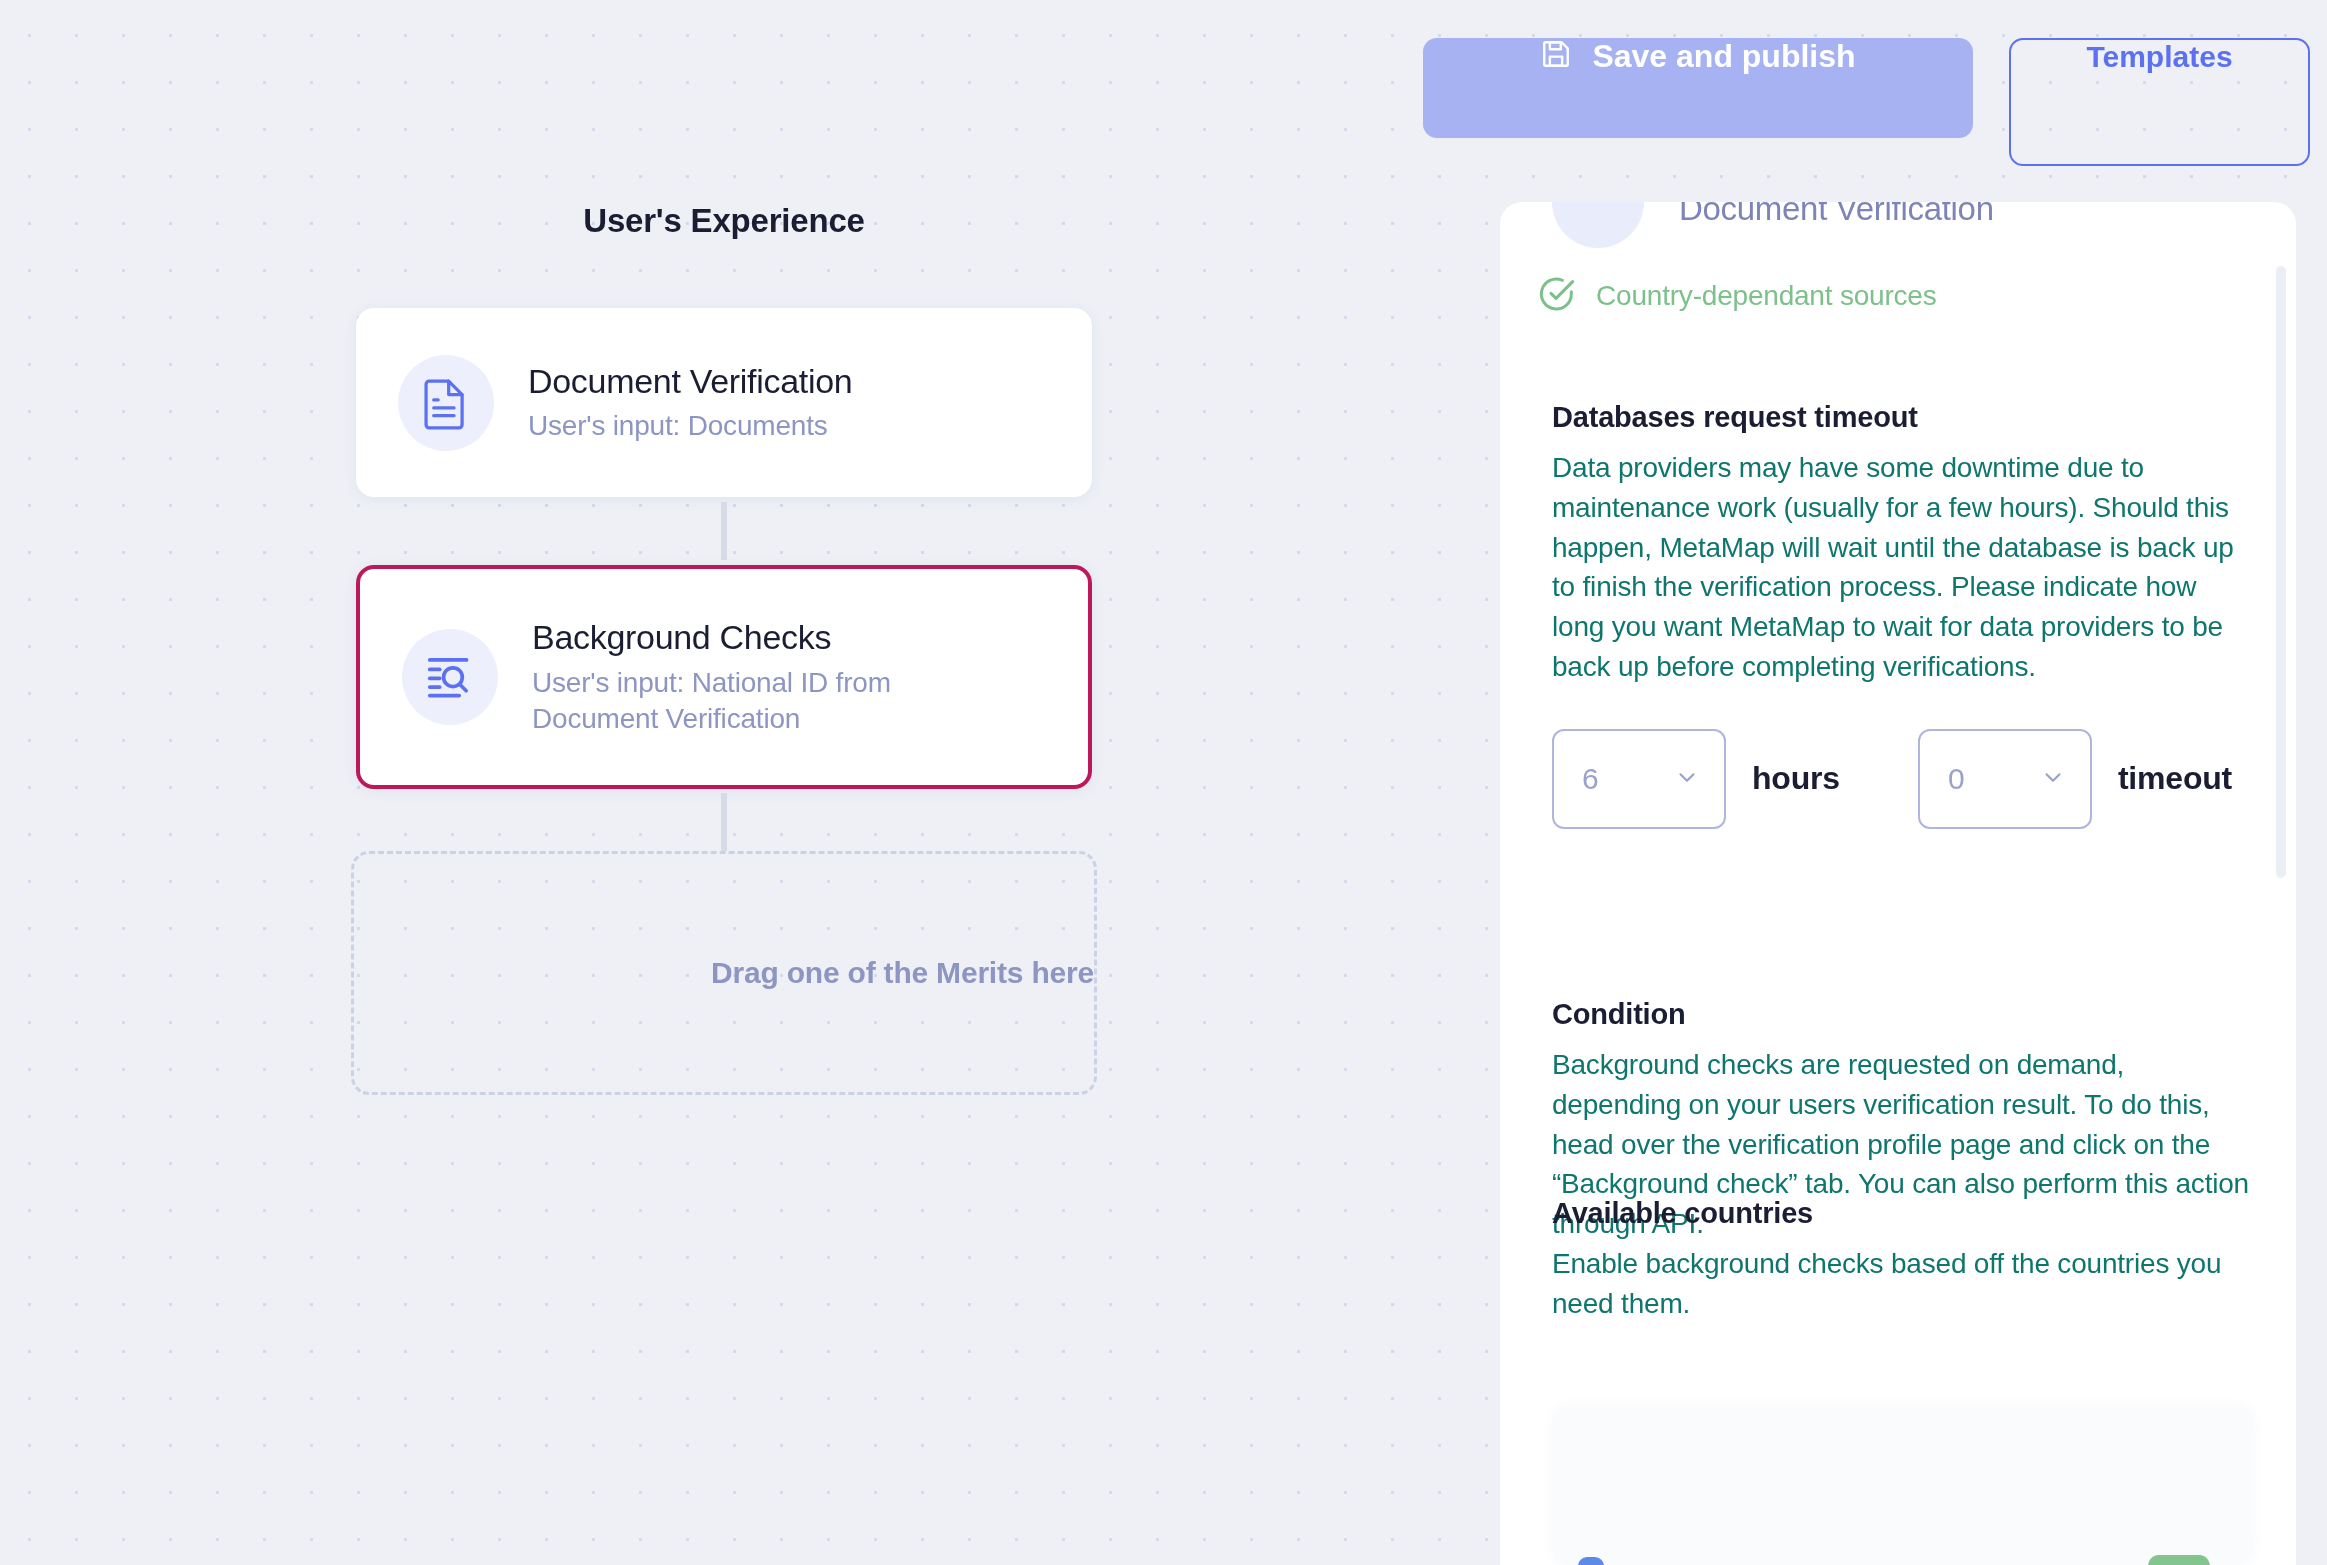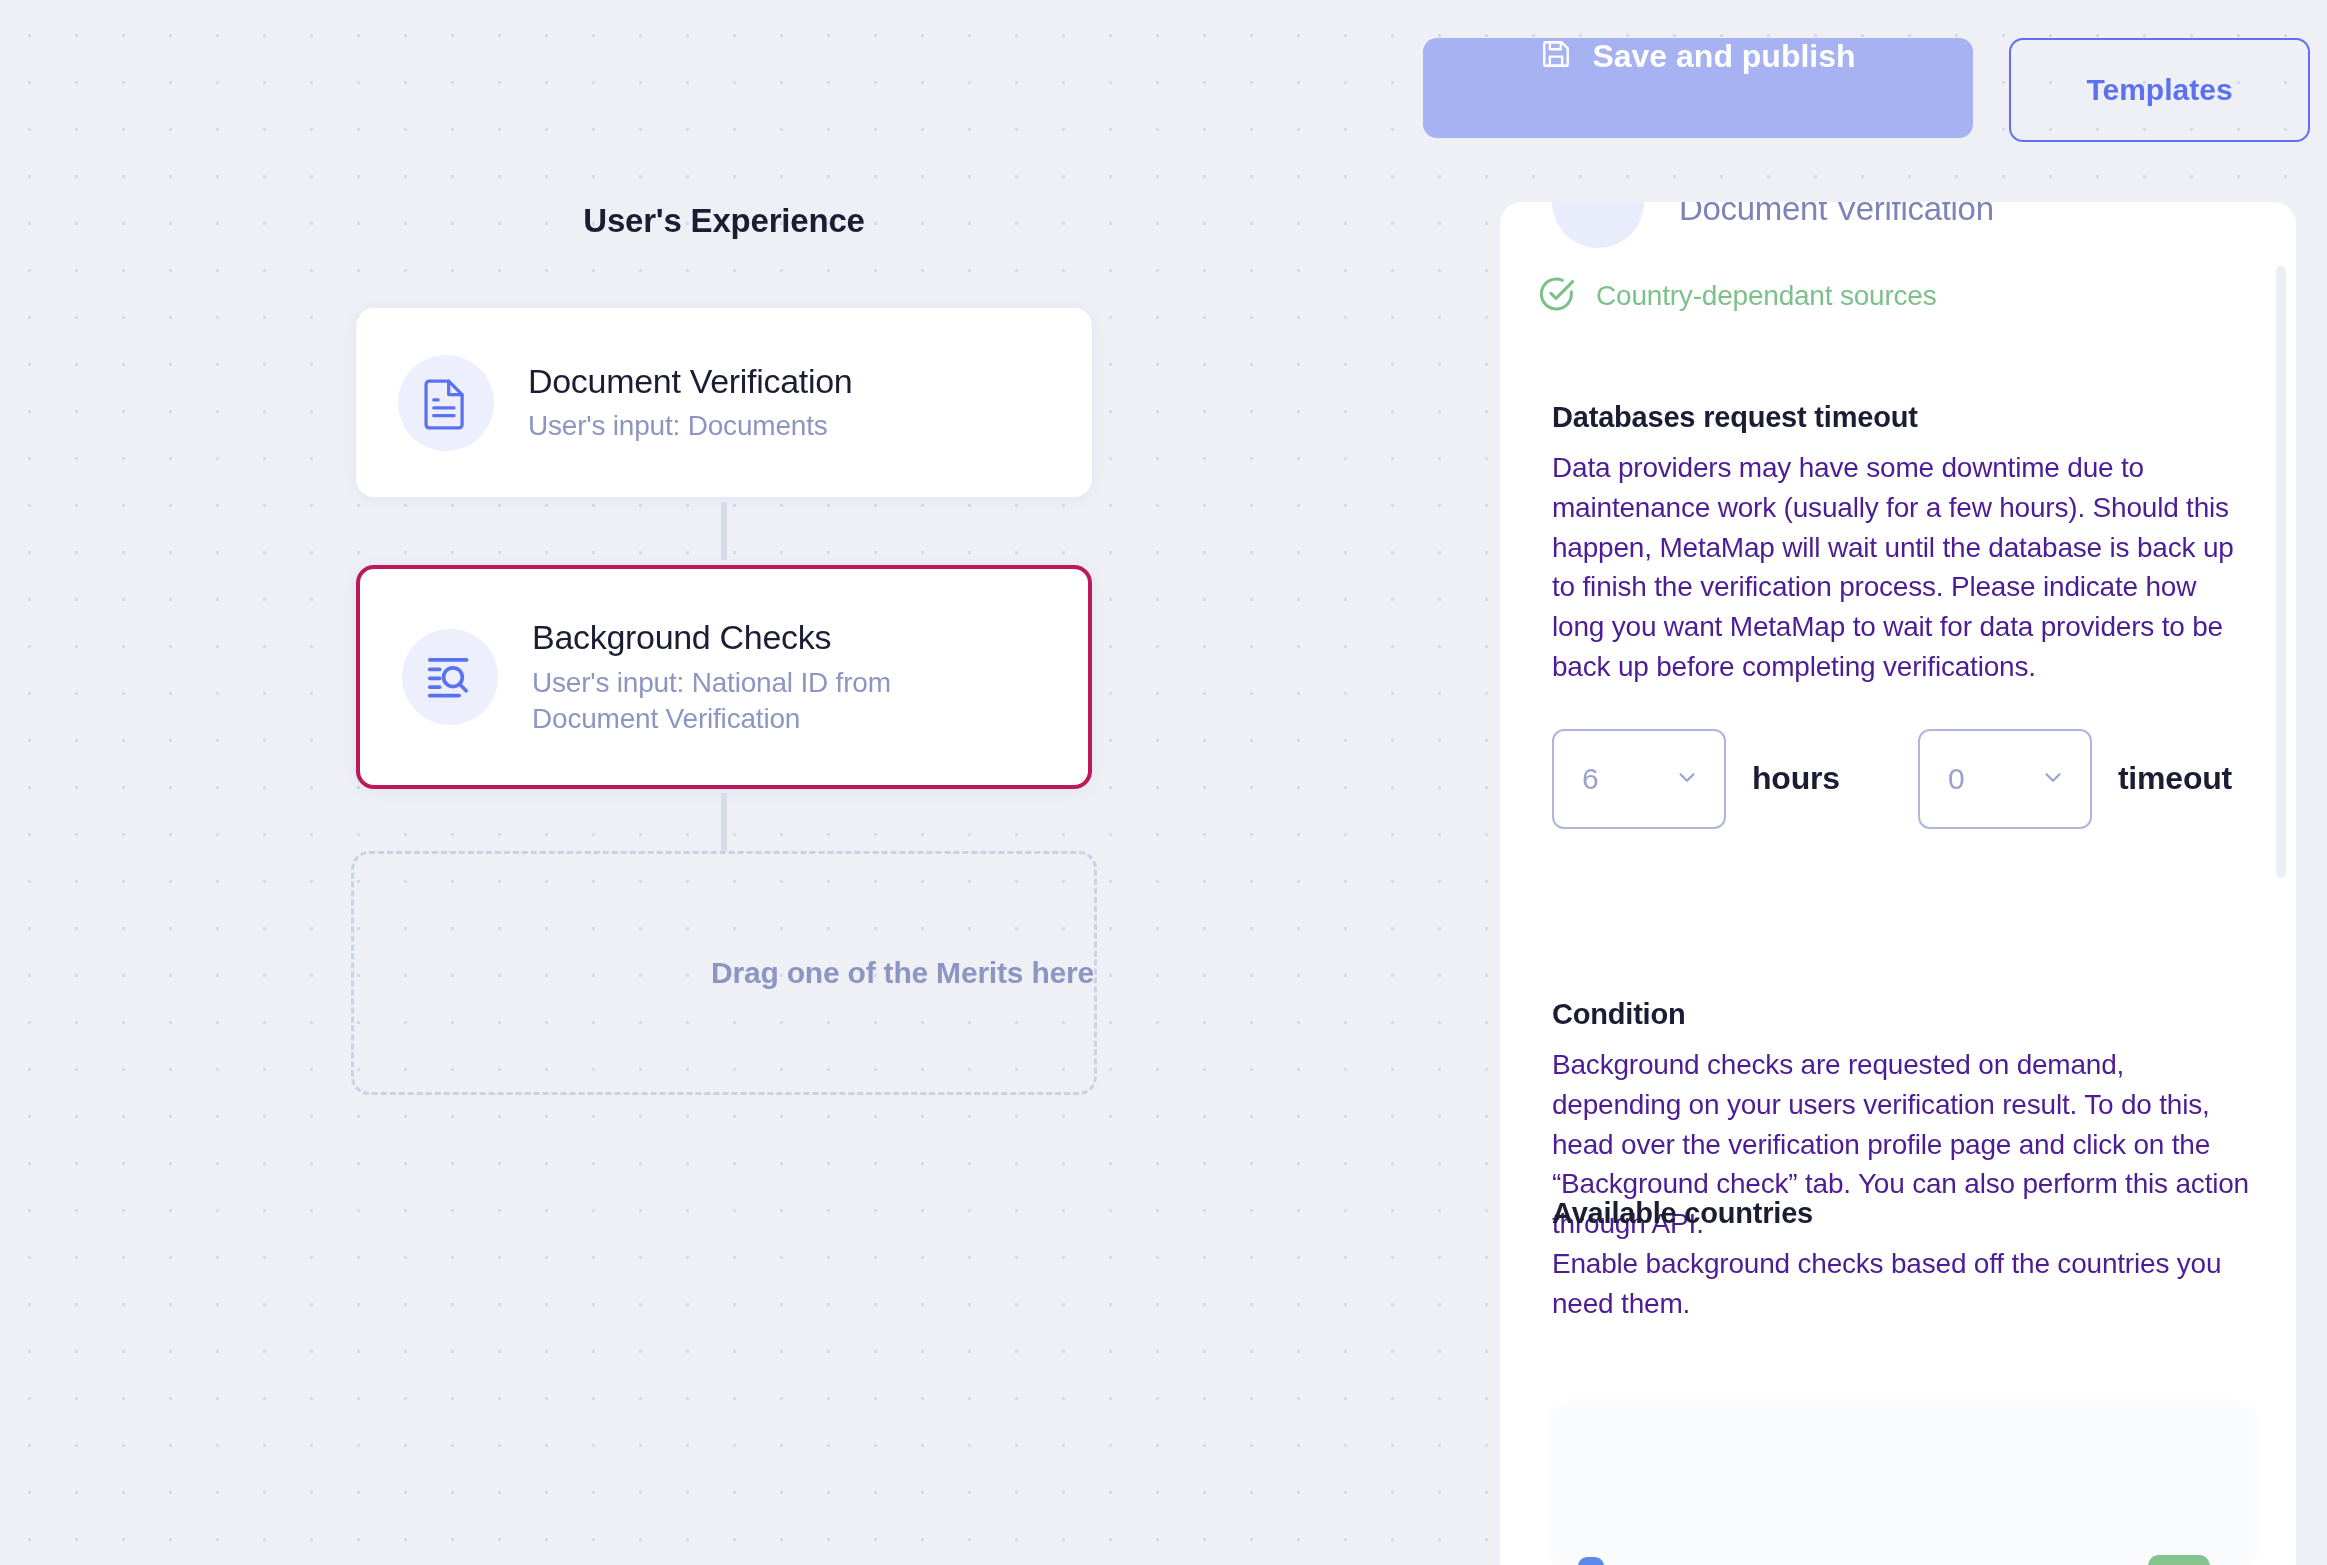--- a/index.html
+++ b/index.html
@@ -41,30 +41,29 @@
     font-family: "Liberation Sans", sans-serif;
     display: flex;
     align-items: flex-start;
     justify-content: center;
     gap: 20px;
     cursor: pointer;
   }
 
   #templates-btn {
     width: 301px;
-    height: 104px;
+    height: 128px;
     border: 2.5px solid #5b71f0;
     border-radius: 14px;
     background: transparent;
     color: #5b71f0;
     font-size: 30px;
     font-weight: 700;
     font-family: "Liberation Sans", sans-serif;
     display: flex;
-    align-items: center;
     justify-content: center;
     cursor: pointer;
   }
 
   
   #flow-canvas {
     position: absolute;
     left: 0;
     top: 0;
     width: 1493px;
@@ -225,21 +224,21 @@
   .panel-h {
     font-size: 29px;
     font-weight: 700;
     color: #1b1e33;
     letter-spacing: -0.2px;
     margin-bottom: 14px;
   }
 
   .panel-p {
     font-size: 28px;
-    color: #4c1d95;
+    color: #0f766e;
     line-height: 1.42;
     letter-spacing: -0.2px;
   }
 
   #section-timeout { top: 199px; }
   #section-condition { top: 796px; }
   #section-countries { top: 995px; }
 
   #timeout-controls {
     display: flex;

